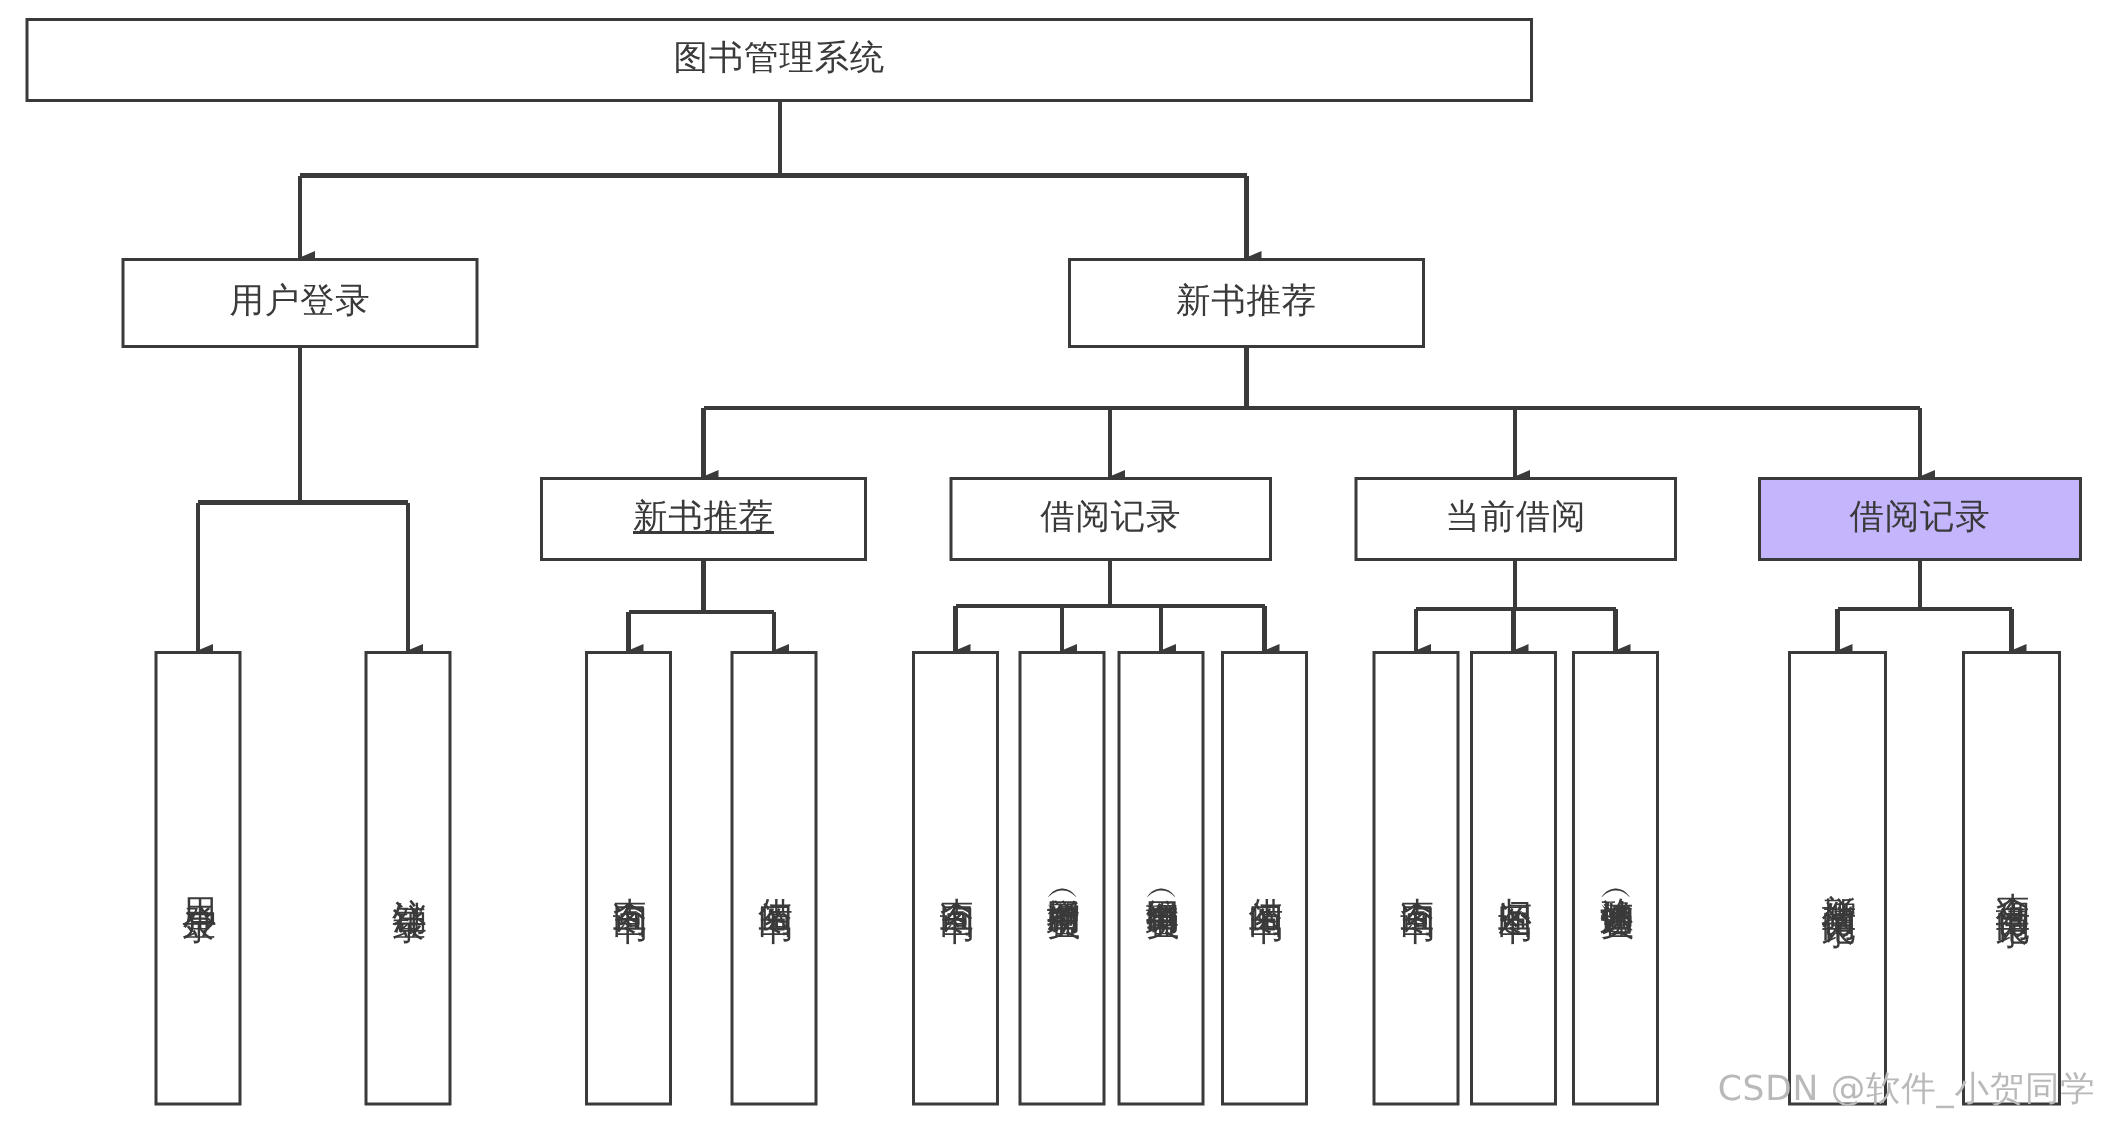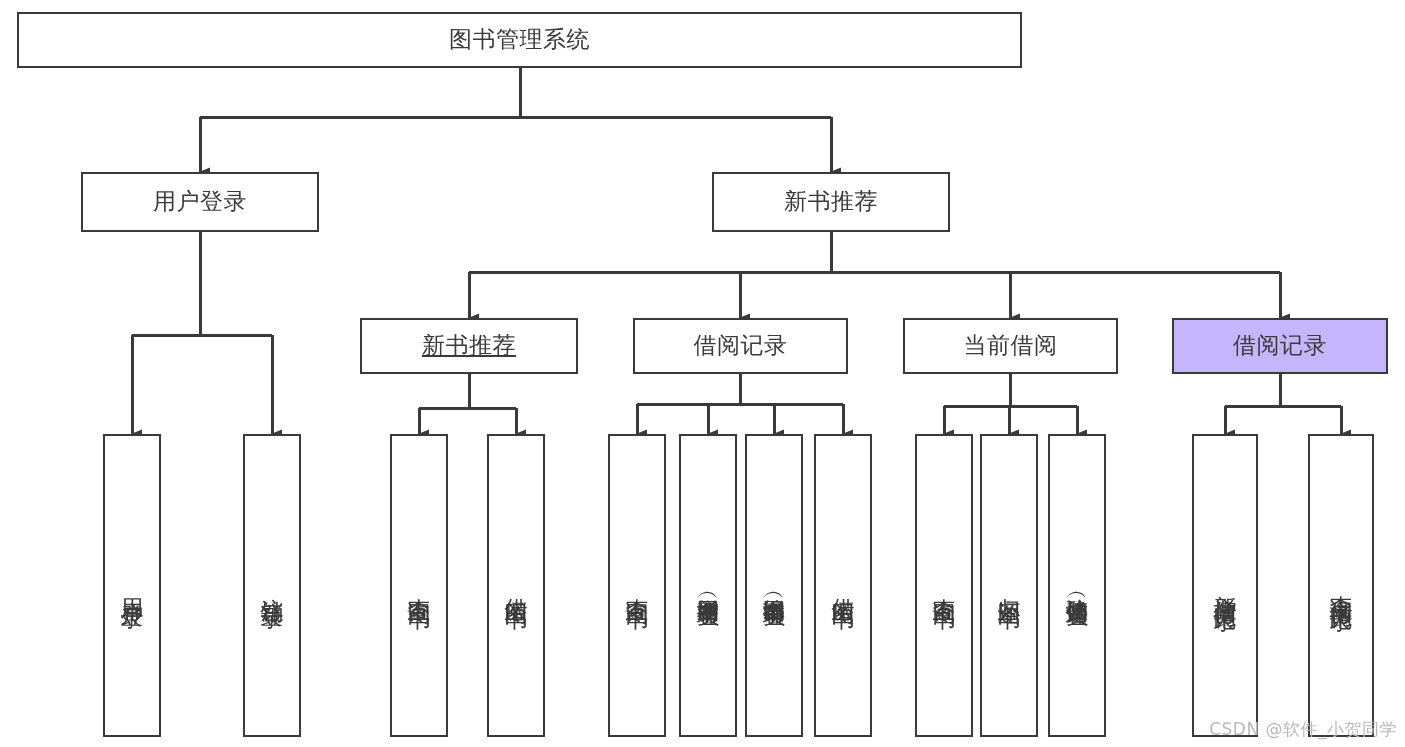--- a/index.html
+++ b/index.html
@@ -58,21 +58,21 @@
     font-size: 22px;
   }
   .label {
     display: block;
     white-space: nowrap;
   }
   #watermark {
     position: absolute;
     right: 8px;
     bottom: 6px;
-    font-size: 17px;
+    font-size: 23px;
     color: #b9b9b9;
     z-index: 9;
     white-space: nowrap;
     letter-spacing: 0.5px;
   }
 </style>
 </head>
 <body>
 
 <div id="diagram-canvas">

